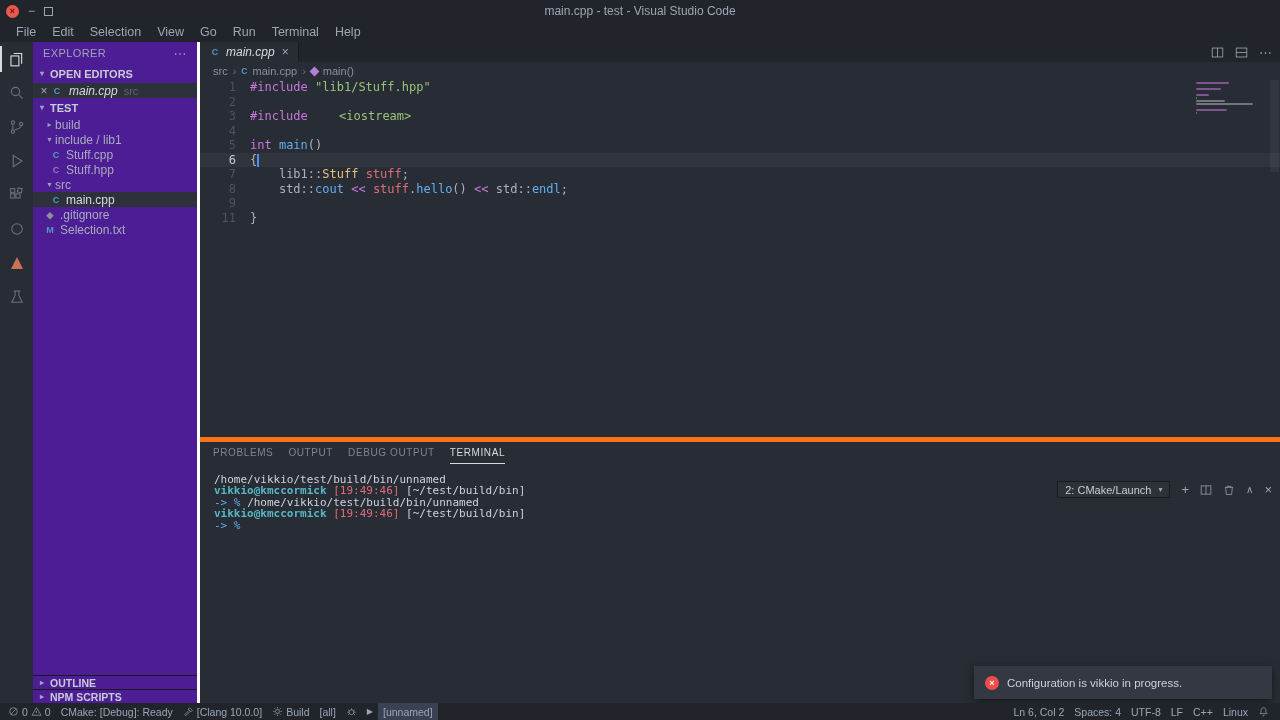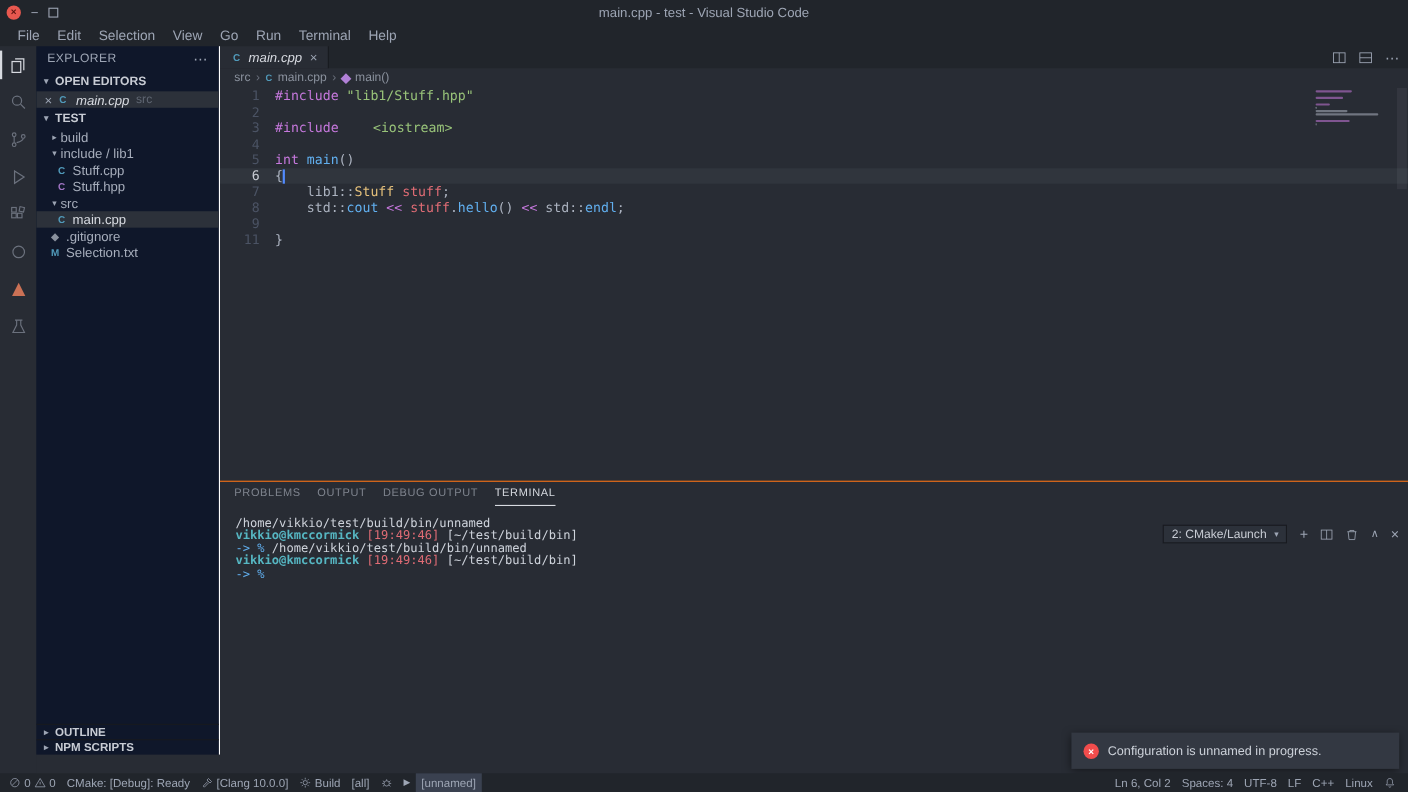--- a/index.html
+++ b/index.html
@@ -24,22 +24,22 @@
     display:flex; align-items:center; padding-left:8px; }
   .menu-item { padding:0 8px; color:#9da5b4; font-size:12.5px; }
 
   
   .activitybar { position:absolute; top:42px; left:0; width:33px; bottom:17px; background:#282c34; }
   .ab-item { height:34px; display:flex; align-items:center; justify-content:center; color:#6b717d; position:relative; }
   .ab-item.active { color:#d7dae0; }
   .ab-item.active::before { content:""; position:absolute; left:0; top:4px; bottom:4px; width:2px; background:#d7dae0; }
 
   
-  .sidebar { position:absolute; top:42px; left:33px; width:167px; bottom:34px; background:#0f172a;
-    border-right:1px solid #ffffff; color:#9da5b4; overflow:hidden; }
+  .sidebar { position:absolute; top:42px; left:33px; width:167px; bottom:17px; background:#4c1d95;
+    border-right:3px solid #ffffff; color:#9da5b4; overflow:hidden; }
   .sb-title { height:22px; display:flex; align-items:center; padding:0 10px; font-size:11px; letter-spacing:.4px; }
   .sb-title .more { margin-left:auto; font-size:13px; color:#9da5b4; }
   .sec-h { height:19px; display:flex; align-items:center; gap:3px; font-size:11px; font-weight:bold;
     color:#c8ccd4; padding-left:4px; }
   .sec-h .chev { width:10px; font-size:8px; text-align:center; color:#9da5b4; }
   .oe-row { height:15px; display:flex; align-items:center; background:#2c313a; padding-left:4px; white-space:nowrap; }
   .oe-close { width:14px; text-align:center; color:#9da5b4; font-size:12px; }
   .oe-name { font-style:italic; color:#d7dae0; margin-left:2px; }
   .detail { color:#5f6672; margin-left:6px; font-size:11px; }
   .ficon { width:12px; font-size:9px; font-weight:bold; text-align:center; margin-right:4px; flex:none; }
@@ -70,21 +70,21 @@
   .ln { width:36px; text-align:right; color:#4b5364; flex:none; }
   .code-row.active .ln { color:#c8ccd4; }
   .ct { padding-left:14px; white-space:pre; }
   .cursor { position:absolute; left:57px; top:1px; width:1.5px; height:13px; background:#528bff; }
 
   .minimap { position:absolute; top:82px; right:12px; width:72px; }
   .mm-line { height:2px; margin-bottom:1px; border-radius:1px; }
   .scroll-thumb { position:absolute; top:80px; right:1px; width:9px; height:92px; background:rgba(200,205,215,0.07); }
 
   
-  .panel { position:absolute; top:437px; left:200px; right:0; bottom:17px; background:#282c34; border-top:1px solid #f97316; }
+  .panel { position:absolute; top:437px; left:200px; right:0; bottom:17px; background:#282c34; border-top:5px solid #f97316; }
   .panel-tabs { height:22px; display:flex; align-items:center; gap:15px; padding-left:13px; }
   .ptab { font-size:10px; letter-spacing:.6px; color:#7f848e; height:22px; display:flex; align-items:center;
     border-bottom:1px solid transparent; }
   .ptab.active { color:#d7dae0; border-bottom-color:#d7dae0; }
   .panel-controls { position:absolute; right:8px; top:3px; display:flex; align-items:center; gap:11px; color:#9da5b4;margin-top:36px; }
   .term-picker { display:flex; align-items:center; gap:7px; background:#2c313a; border:1px solid #181a1f;
     height:17px; padding:0 7px; font-size:11px; color:#c8ccd4; }
   .term-picker .chev { font-size:8px; color:#9da5b4; }
   .pc-txt { font-size:13px; line-height:13px; }
   .terminal { padding:10px 0 0 14px; font-family:"DejaVu Sans Mono", monospace; font-size:11px; line-height:11.4px; }
@@ -370,21 +370,21 @@
       <div class="term-row"><span style="color: rgb(206, 211, 219);">/home/vikkio/test/build/bin/unnamed</span></div>
       <div class="term-row"><span style="color: rgb(86, 182, 194); font-weight: 700;">vikkio@kmccormick</span><span style="color: rgb(206, 211, 219);"> </span><span style="color: rgb(224, 108, 117);">[19:49:46]</span><span style="color: rgb(206, 211, 219);"> </span><span style="color: rgb(206, 211, 219);">[~/test/build/bin]</span></div>
       <div class="term-row"><span style="color: rgb(97, 175, 239);">-&gt; % </span><span style="color: rgb(206, 211, 219);">/home/vikkio/test/build/bin/unnamed</span></div>
       <div class="term-row"><span style="color: rgb(86, 182, 194); font-weight: 700;">vikkio@kmccormick</span><span style="color: rgb(206, 211, 219);"> </span><span style="color: rgb(224, 108, 117);">[19:49:46]</span><span style="color: rgb(206, 211, 219);"> </span><span style="color: rgb(206, 211, 219);">[~/test/build/bin]</span></div>
       <div class="term-row"><span style="color: rgb(97, 175, 239);">-&gt; %</span></div>
     </div>
 </div>
 
 <div class="toast">
   <span class="toast-err">×</span>
-  <span>Configuration is unnamed in progress.</span>
+  <span>Configuration is vikkio in progress.</span>
 </div>
 
 <div class="statusbar">
   <div class="sb-left">
     <div class="sbi">
       <svg width="11" height="11" viewBox="0 0 16 16" fill="none" stroke="currentColor">
           <circle cx="8" cy="8" r="5.5"></circle>
           <line x1="4.5" y1="11.5" x2="11.5" y2="4.5"></line>
         </svg>
       <span>0</span>

